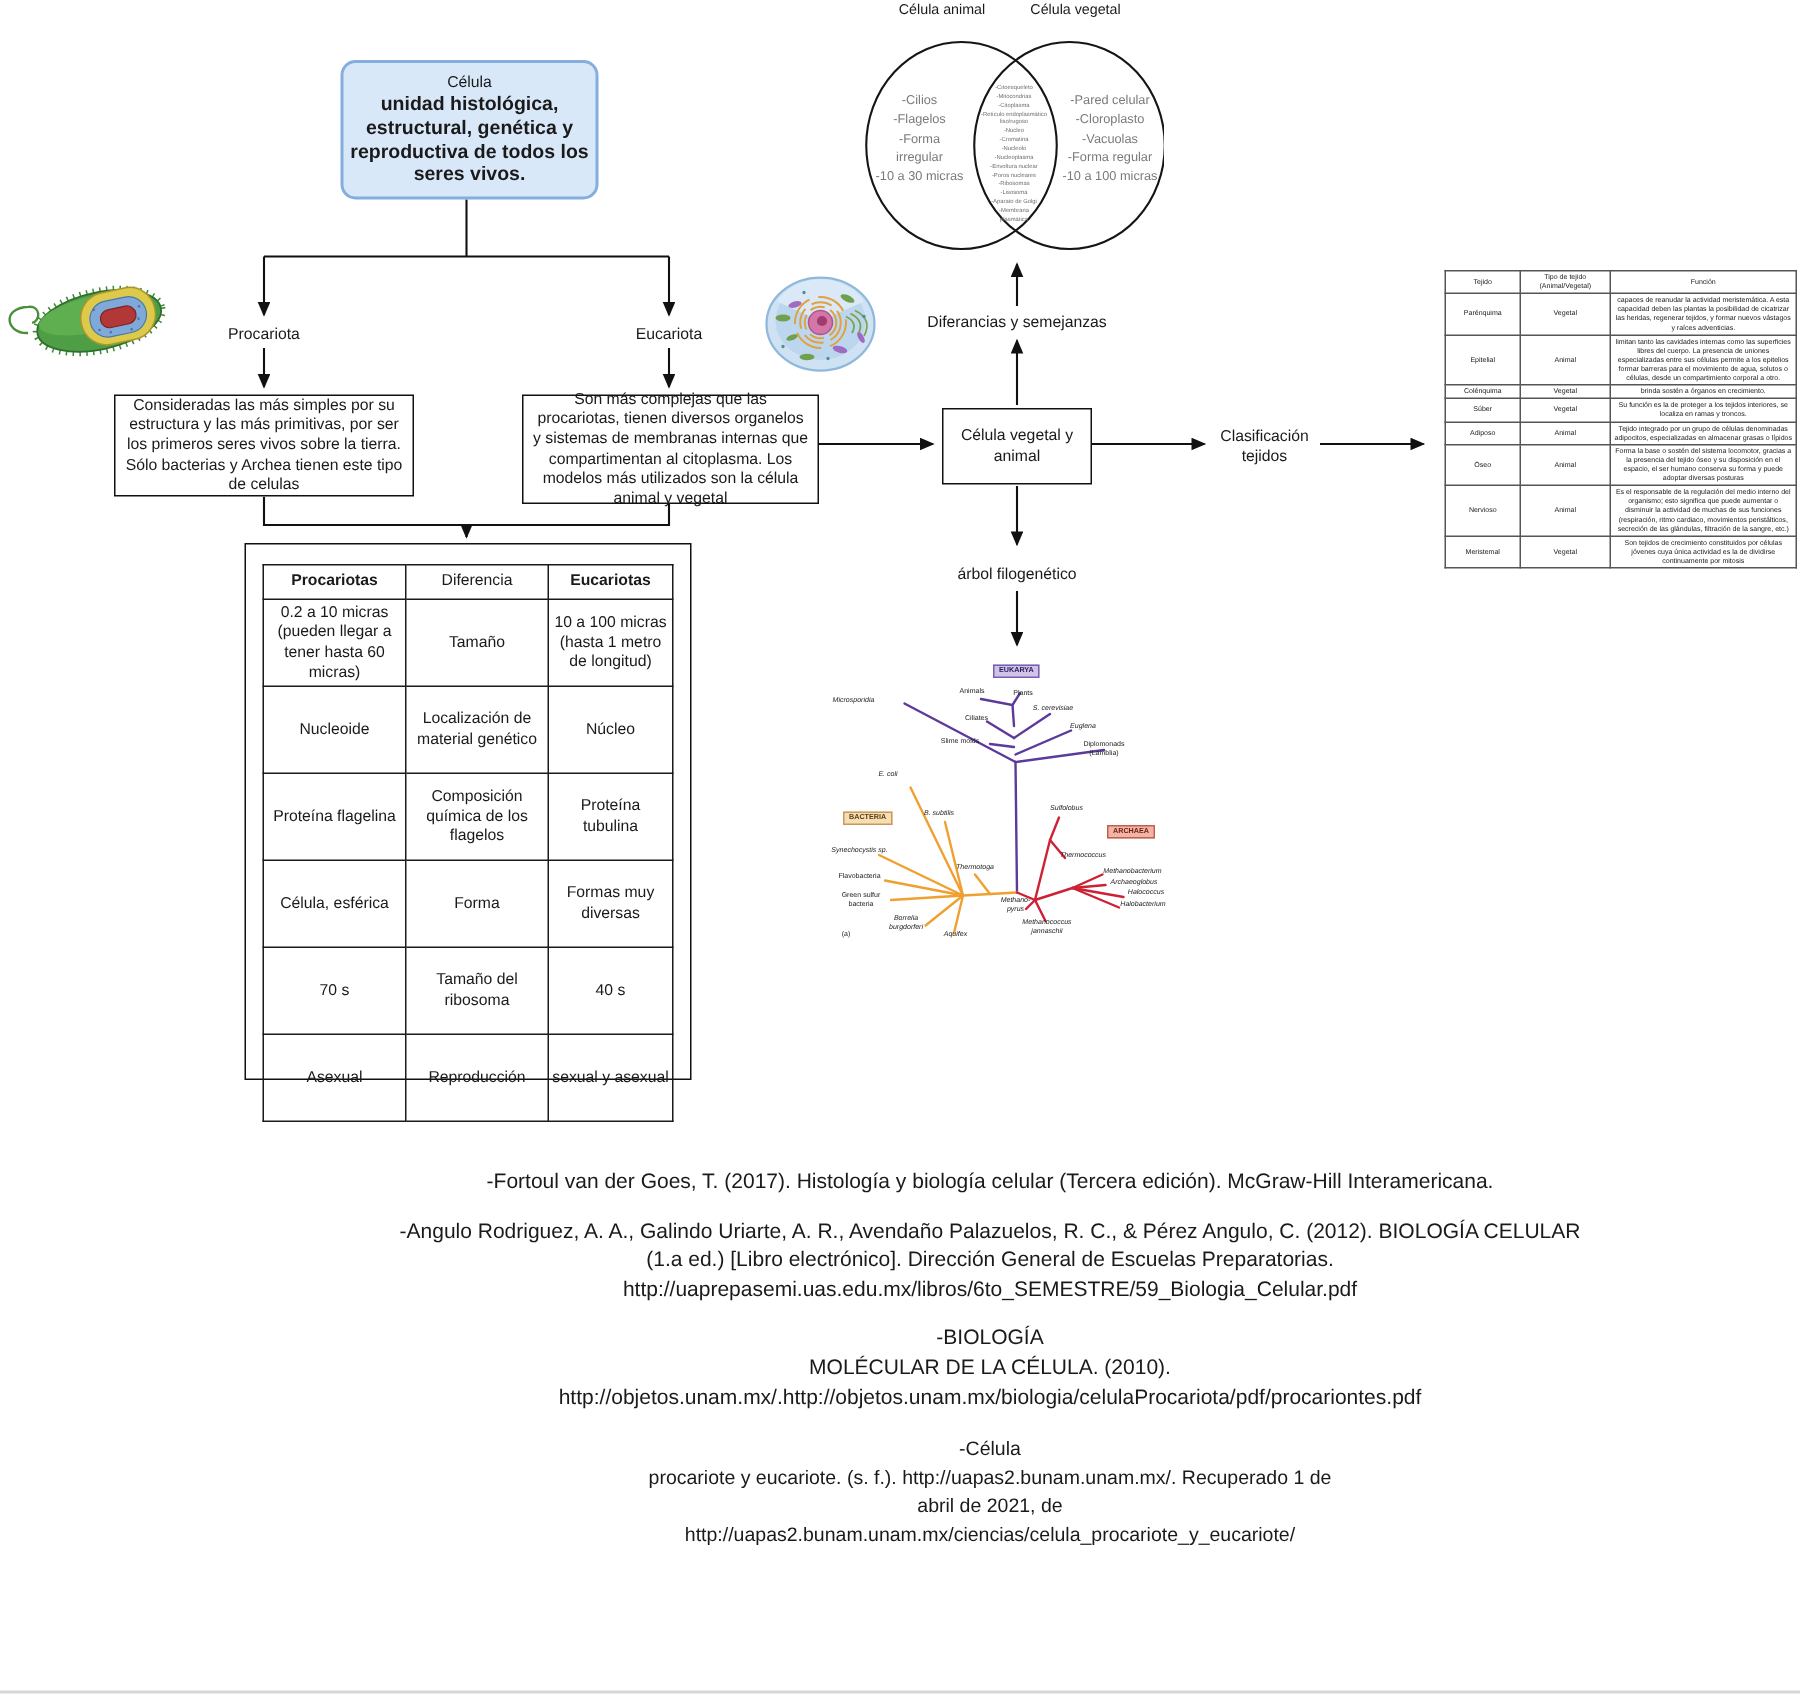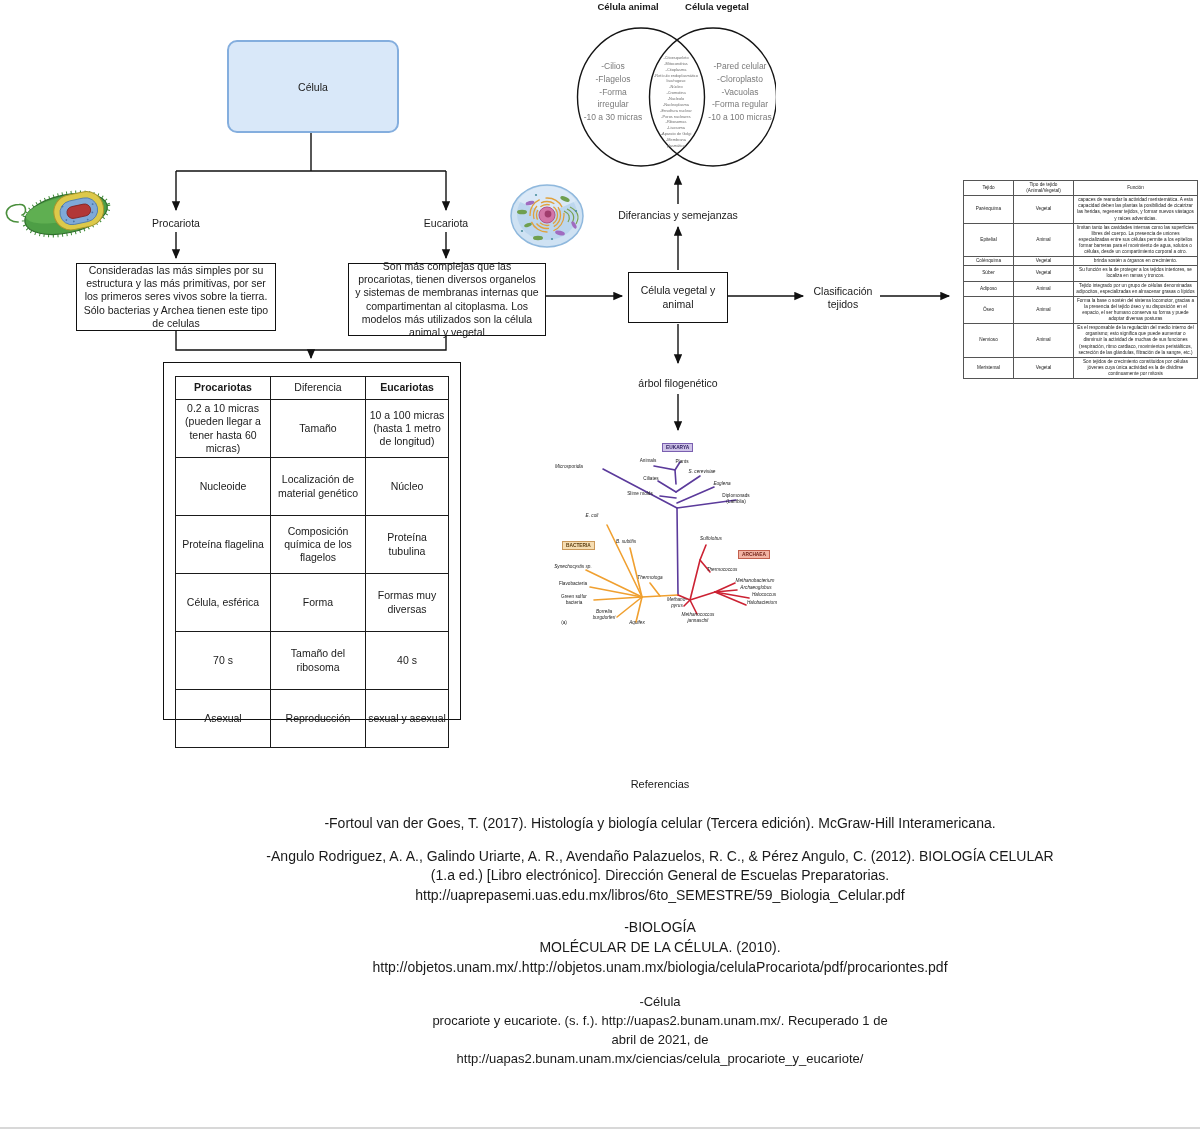--- a/index.html
+++ b/index.html
@@ -15,21 +15,21 @@
            border:2px solid #84aede;border-radius:10px;display:flex;flex-direction:column;
            align-items:center;justify-content:center;padding:2px 4px;box-sizing:border-box}
   .rootbox .t1{font-size:10.5px}
   .rootbox .t2{font-size:13px;font-weight:600;text-align:center;line-height:1.22}
 
   
   .pbox{border:1.6px solid #111;background:#fff;display:flex;align-items:center;
         justify-content:center;box-sizing:border-box;text-align:center}
 
   
-  .venn-title{font-size:9.5px;font-weight:bold}
+  .venn-title{font-size:9.5px;font-weight:normal}
   .venn-list{font-size:8.5px;color:#7a7a7a;line-height:1.5;text-align:center;white-space:pre-line}
   .venn-mid{font-size:3.9px;color:#6e6e6e;line-height:1.5;text-align:center;white-space:pre-line}
 
   
   .cmp-wrap{left:163px;top:362px;width:298px;height:358px;border:1.7px solid #111;box-sizing:border-box}
   table.cmp{border-collapse:collapse;table-layout:fixed;font-size:10.5px;margin:13px auto 11px auto;width:273px}
   .cmp th,.cmp td{border:1.5px solid #1a1a1a;text-align:center;vertical-align:middle;padding:2px;line-height:1.25}
   .cmp th{font-weight:normal;height:18px}
   .cmp th:nth-child(1),.cmp th:nth-child(3){font-weight:bold}
   .cmp tbody td{height:53px}
@@ -74,20 +74,21 @@
     <path d="M678,204 V176" marker-end="url(#ah)"></path>
     <path d="M728,296 H803" marker-end="url(#ah)"></path>
     <path d="M880,296 H949" marker-end="url(#ah)"></path>
     <path d="M678,324 V363" marker-end="url(#ah)"></path>
     <path d="M678,394 V430" marker-end="url(#ah)"></path>
   </g>
 </svg>
 
 <div class="abs rootbox">
   <div class="t1">Célula</div>
+  <div class="t2">unidad histológica, estructural, genética y reproductiva de todos los seres vivos.</div>
 </div>
 
 <div class="abs venn-title ctr" style="left:583px;top:1px;width:90px">Célula animal</div>
 <div class="abs venn-title ctr" style="left:672px;top:1px;width:90px">Célula vegetal</div>
 <svg class="abs" style="left:576px;top:12px" width="200" height="162">
   <ellipse cx="65" cy="85" rx="63.5" ry="69" fill="none" stroke="#151515" stroke-width="1.4"></ellipse>
   <ellipse cx="137" cy="85" rx="63.5" ry="69" fill="none" stroke="#151515" stroke-width="1.4"></ellipse>
 </svg>
 <div class="abs venn-list" style="left:578px;top:60px;width:70px"><div>-Cilios</div><div>-Flagelos</div><div>-Forma
 irregular</div><div>-10 a 30 micras</div></div>
@@ -335,21 +336,20 @@
 <div class="tl it" style="left:739px;top:585px;width:34px">Archaeoglobus</div>
 <div class="tl it" style="left:750px;top:592px;width:28px">Halococcus</div>
 <div class="tl it" style="left:746px;top:600px;width:32px">Halobacterium</div>
 <div class="tl it" style="left:666px;top:597px;width:22px">Methano-
 pyrus</div>
 <div class="tl it" style="left:680px;top:612px;width:36px">Methanococcus
 jannaschii</div>
 <div class="tl" style="left:558px;top:620px;width:12px">(a)</div>
 
 <div class="refs">
-  <div class="rtitle">Referencias</div>
   <div class="ref">-Fortoul van der Goes, T. (2017). Histología y biología celular (Tercera edición). McGraw-Hill Interamericana.</div>
   <div class="ref">-Angulo Rodriguez, A. A., Galindo Uriarte, A. R., Avendaño Palazuelos, R. C., &amp; Pérez Angulo, C. (2012). BIOLOGÍA CELULAR
 (1.a ed.) [Libro electrónico]. Dirección General de Escuelas Preparatorias.
 http://uaprepasemi.uas.edu.mx/libros/6to_SEMESTRE/59_Biologia_Celular.pdf</div>
   <div class="ref">-BIOLOGÍA
 MOLÉCULAR DE LA CÉLULA. (2010).
 http://objetos.unam.mx/.http://objetos.unam.mx/biologia/celulaProcariota/pdf/procariontes.pdf</div>
   <div class="ref ref-big">-Célula
 procariote y eucariote. (s. f.). http://uapas2.bunam.unam.mx/. Recuperado 1 de
 abril de 2021, de

